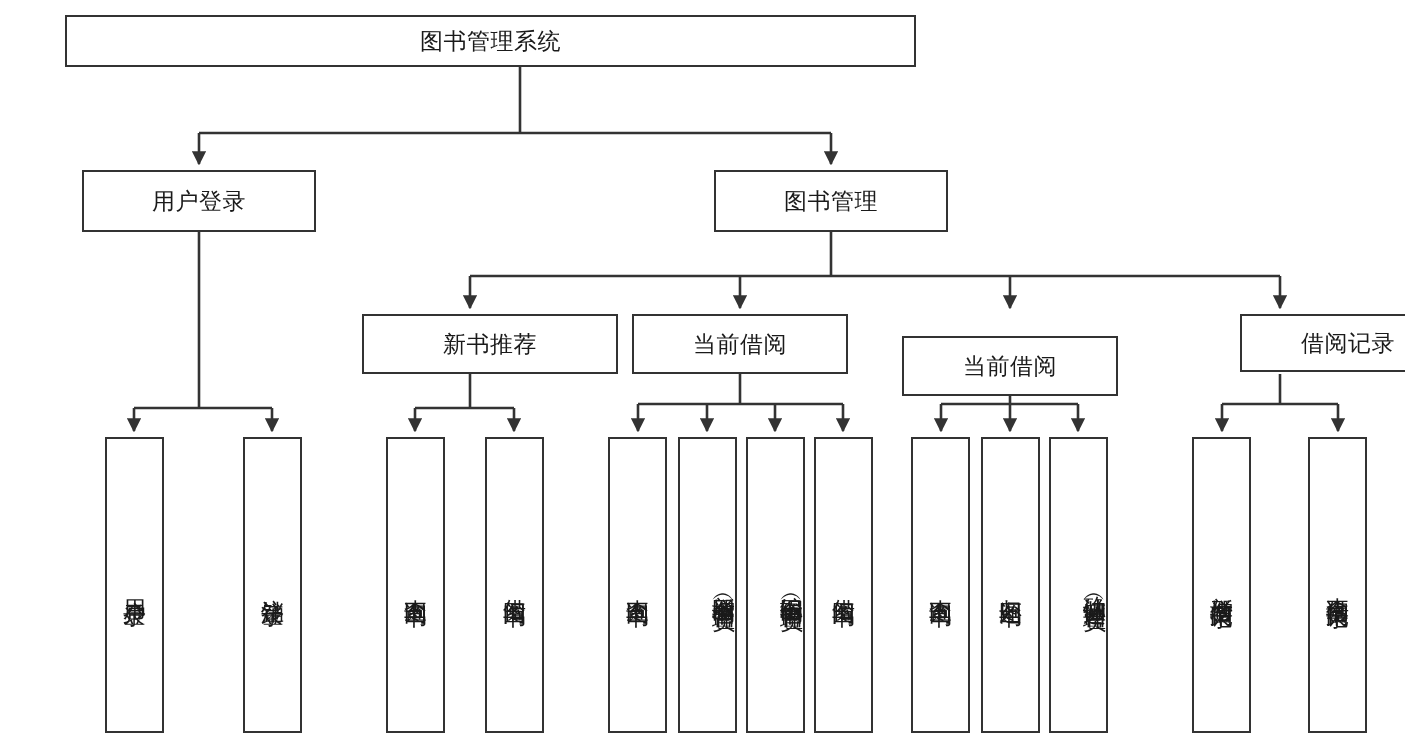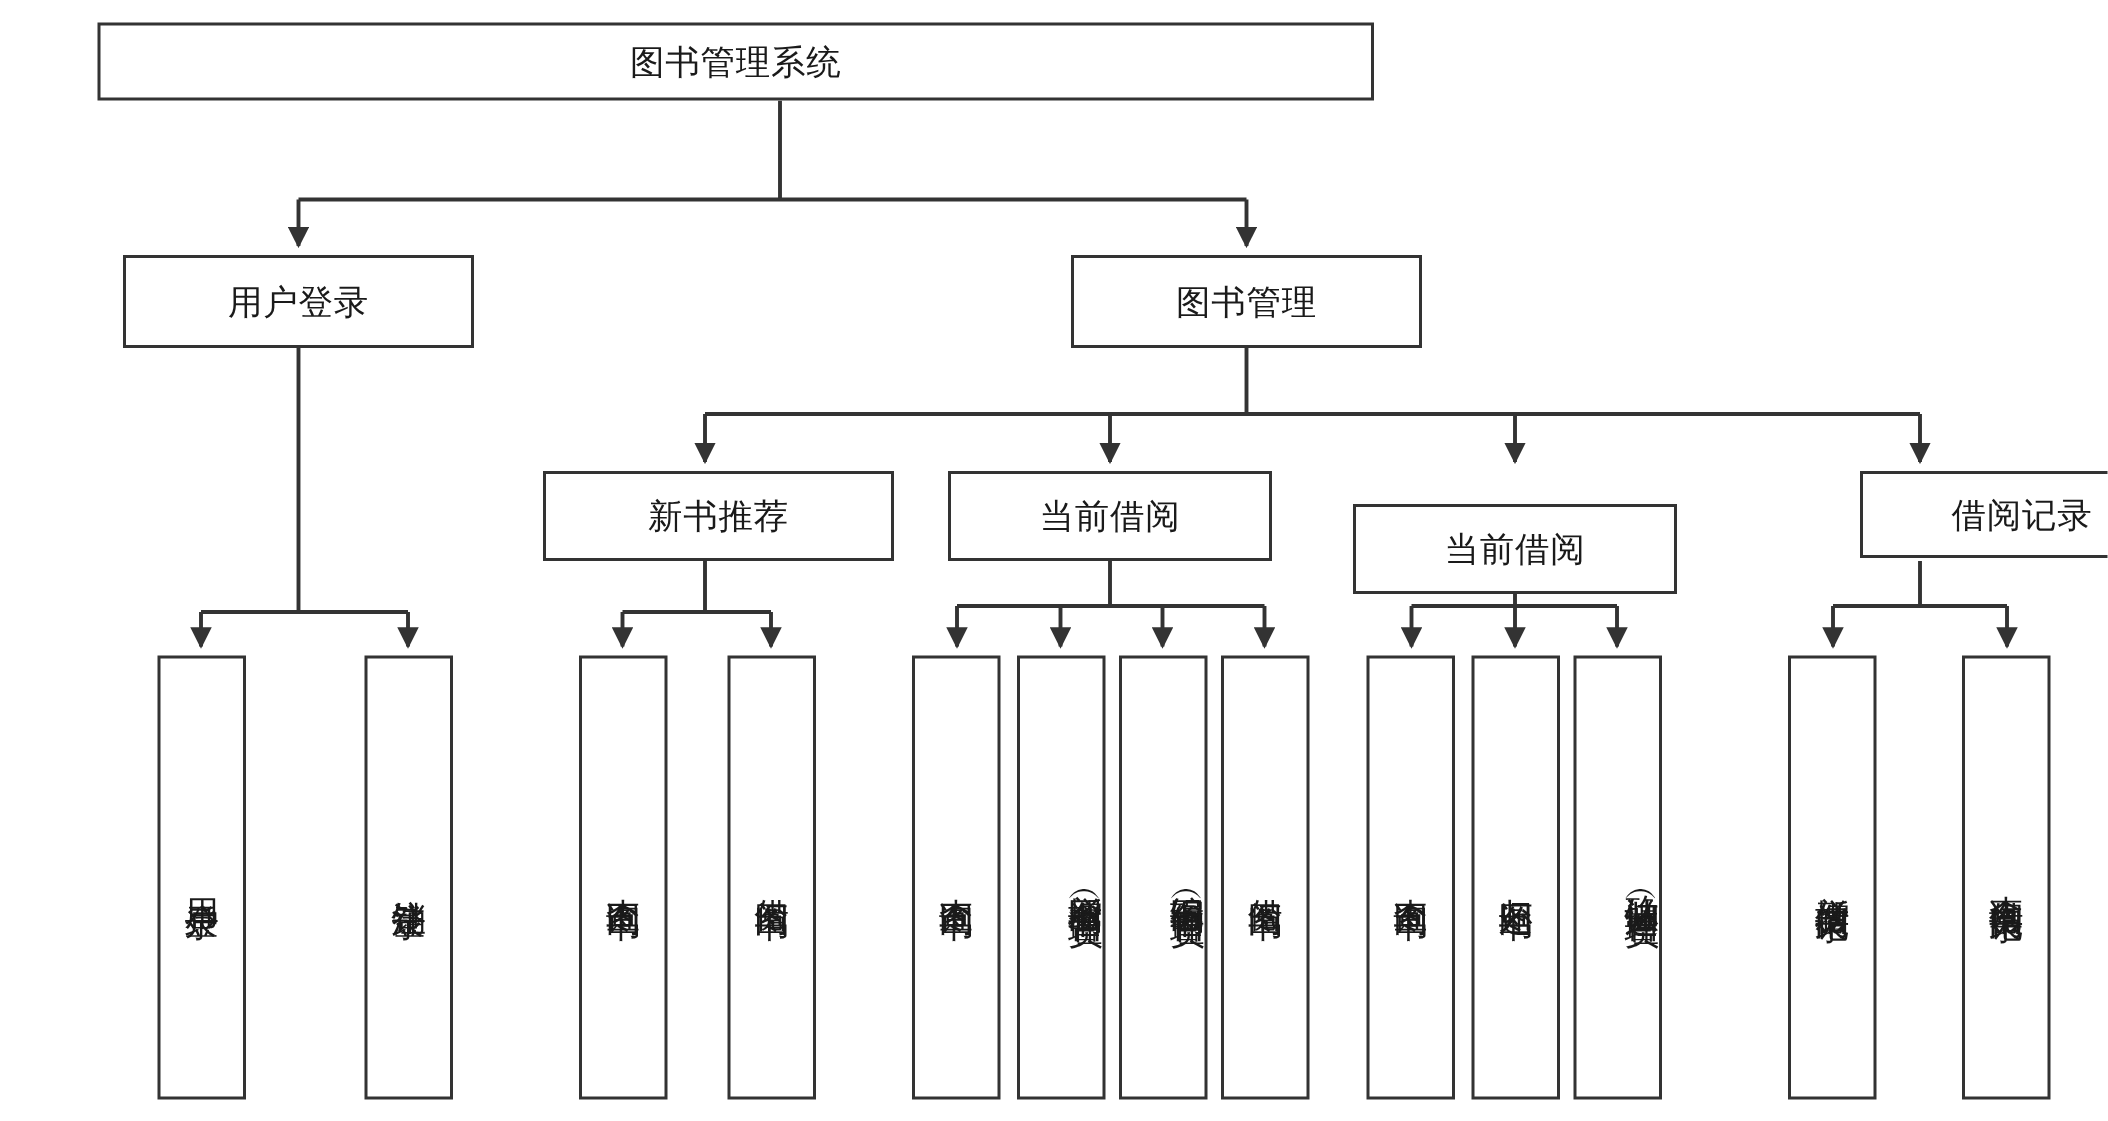--- a/index.html
+++ b/index.html
@@ -136,21 +136,21 @@
     <span>图书管理系统</span>
   </div>
 
   <div class="node-box node-h" style="left:82px; top:170px; width:234px; height:62px;">
     <span>用户登录</span>
   </div>
   <div class="node-box node-h" style="left:714px; top:170px; width:234px; height:62px;">
     <span>图书管理</span>
   </div>
 
-  <div class="node-box node-h" style="left:362px; top:314px; width:234px; height:60px;">
+  <div class="node-box node-h" style="left:362px; top:314px; width:256px; height:60px;">
     <span>新书推荐</span>
   </div>
   <div class="node-box node-h" style="left:632px; top:314px; width:216px; height:60px;">
     <span>当前借阅</span>
   </div>
   <div class="node-box node-h" style="left:902px; top:314px; width:216px; height:60px;margin-top:22px;">
     <span>当前借阅</span>
   </div>
   <div class="node-box node-h" style="left:1240px; top:314px; width:216px; height:58px;font-family:Liberation Serif, serif;">
     <span>借阅记录</span>

